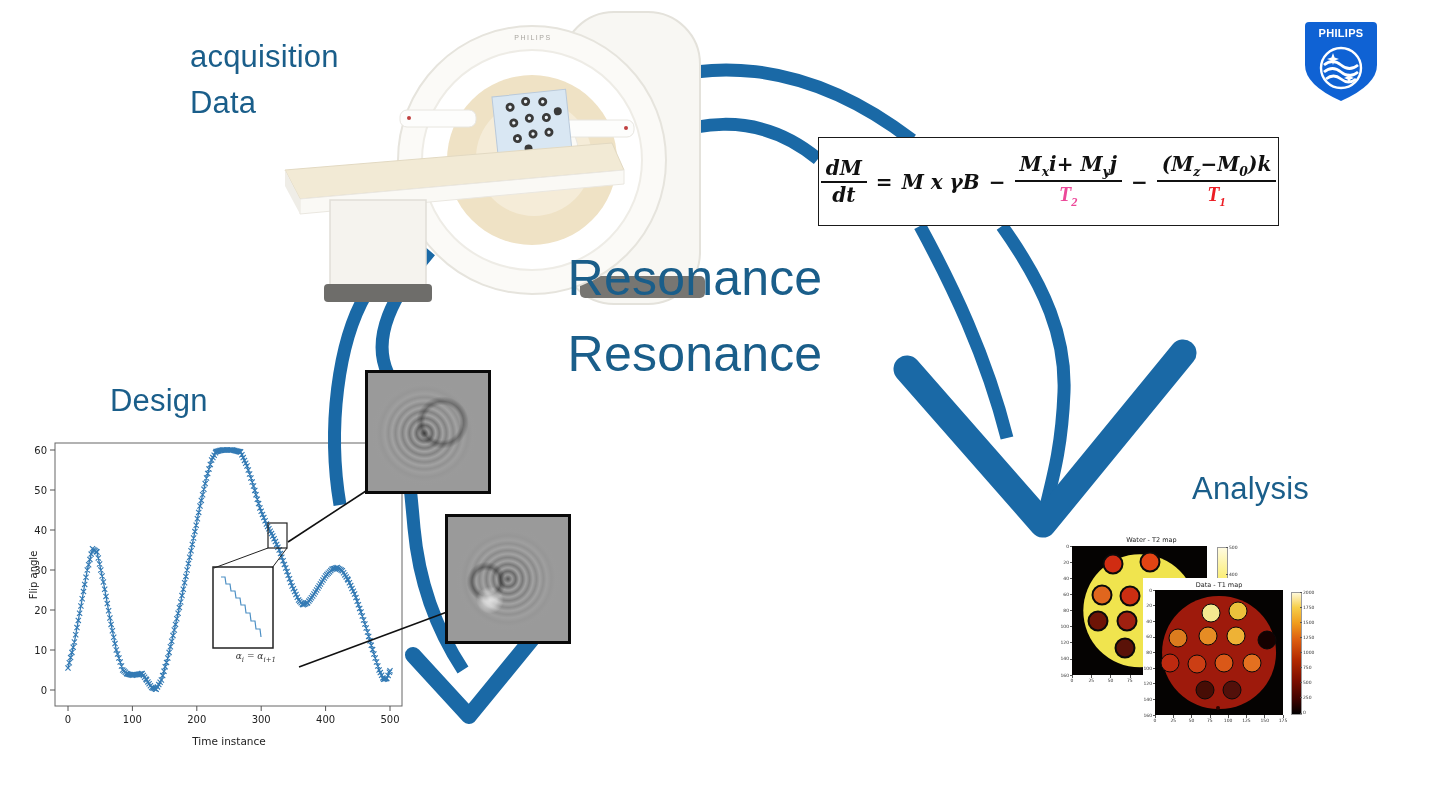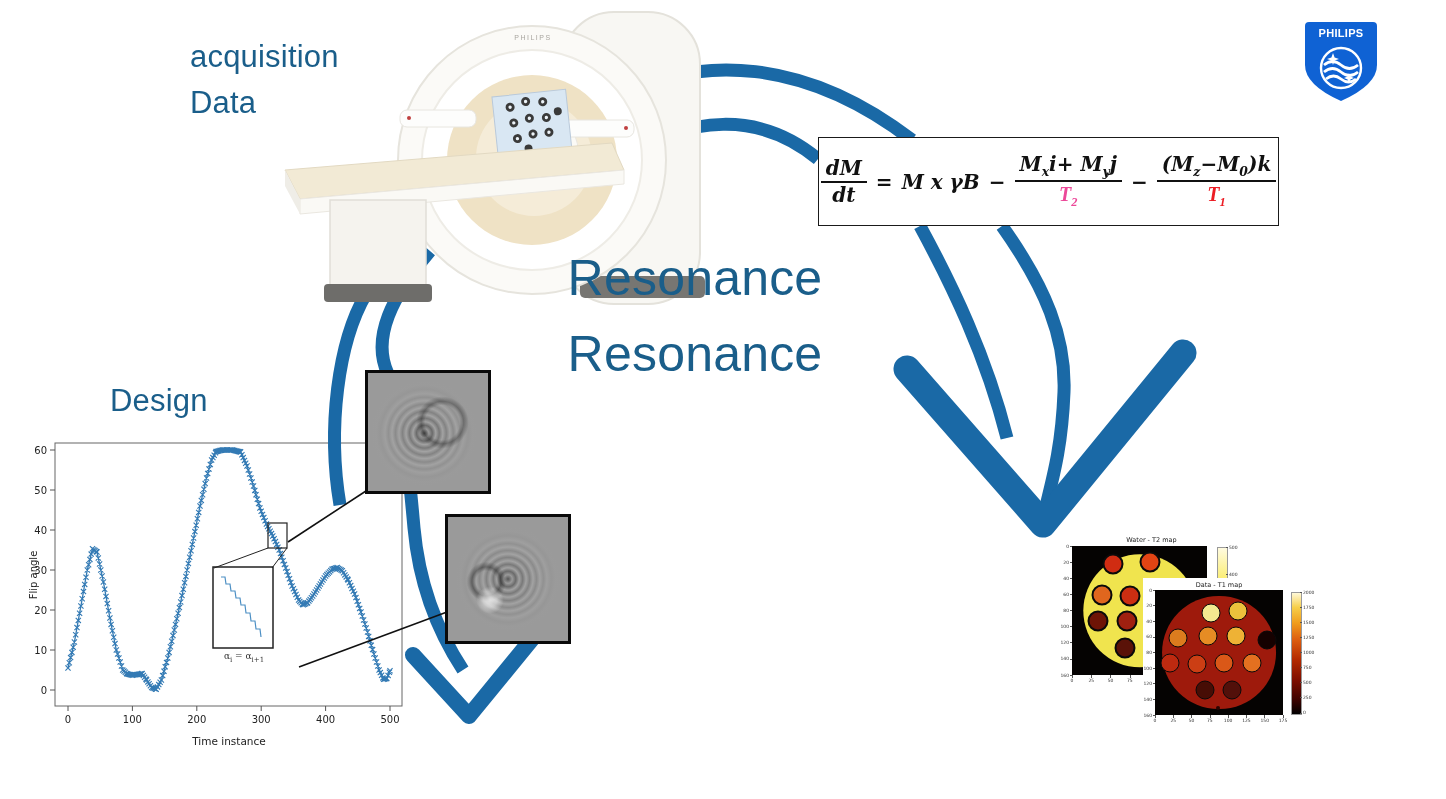--- a/index.html
+++ b/index.html
@@ -47,22 +47,22 @@
   .map-title{position:absolute;font-size:6.5px;color:#222;text-align:center;
              font-family:"DejaVu Sans",sans-serif;}
   .map-plot{position:absolute;background:#050302;overflow:hidden;}
   .map-disc{position:absolute;border-radius:50%;transform:translate(-50%,-50%);}
   .vial{position:absolute;border-radius:50%;transform:translate(-50%,-50%);box-sizing:border-box;}
   .map-cbar{position:absolute;border:0.5px solid #999;}
   .mtick{position:absolute;font-size:4.5px;line-height:5px;color:#333;font-family:"DejaVu Sans",sans-serif;}
   .mdash{position:absolute;background:#555;}
 
   
-  .inset-label{left:212px;top:651px;width:64px;text-align:center;z-index:3;
-               font-family:"DejaVu Serif",serif;font-size:9px;color:#333;}
+  .inset-label{left:212px;top:651px;width:64px;text-align:right;z-index:3;
+               font-family:"DejaVu Serif",serif;font-style:italic;font-size:9px;color:#333;}
   .inset-label sub{font-size:7px;}
 </style>
 </head>
 <body>
 
 <div class="canvas">
 
   <svg id="design-svg" class="abs" style="left:20px;top:425px;z-index:2;" width="420" height="330" viewBox="20 425 420 330">
     <rect x="55" y="443" width="347" height="263" fill="none" stroke="#666" stroke-width="1"></rect>
     <g id="fa-ticks">
@@ -311,20 +311,21 @@
       <span class="num"><span>(M</span><sub>z</sub><span>−M</span><sub>0</sub><span>)</span><span>k</span></span>
       <span class="den t1r"><span>T</span><sub>1</sub></span>
     </span>
   </div>
 
   <div class="abs blab seclabel" style="left:190px;top:34px;z-index:7;">
     <div>acquisition</div>
     <div>Data</div>
   </div>
   <div class="abs blab seclabel" style="left:110px;top:378px;z-index:7;">Design</div>
+  <div class="abs blab seclabel" style="left:1192px;top:466px;z-index:7;">Analysis</div>
 
   <div class="abs blab slide-title" style="left:460px;top:240px;width:470px;z-index:7;">
     <div>Resonance</div>
     <div>Resonance</div>
   </div>
 
   <svg class="abs" style="left:1302px;top:20px;z-index:7;" width="78" height="84" viewBox="0 0 78 84">
     <path d="M7 2 H71 Q75 2 75 6 V45 Q75 65 39 81 Q3 65 3 45 V6 Q3 2 7 2 Z" fill="#0F62D4"></path>
     <text x="39" y="17" text-anchor="middle" font-size="11" font-weight="bold" fill="#FFFFFF" letter-spacing="0.3" font-family="Liberation Sans, sans-serif">PHILIPS</text>
     <circle cx="39" cy="48" r="20" fill="#0F62D4" stroke="#FFFFFF" stroke-width="2.4"></circle>

